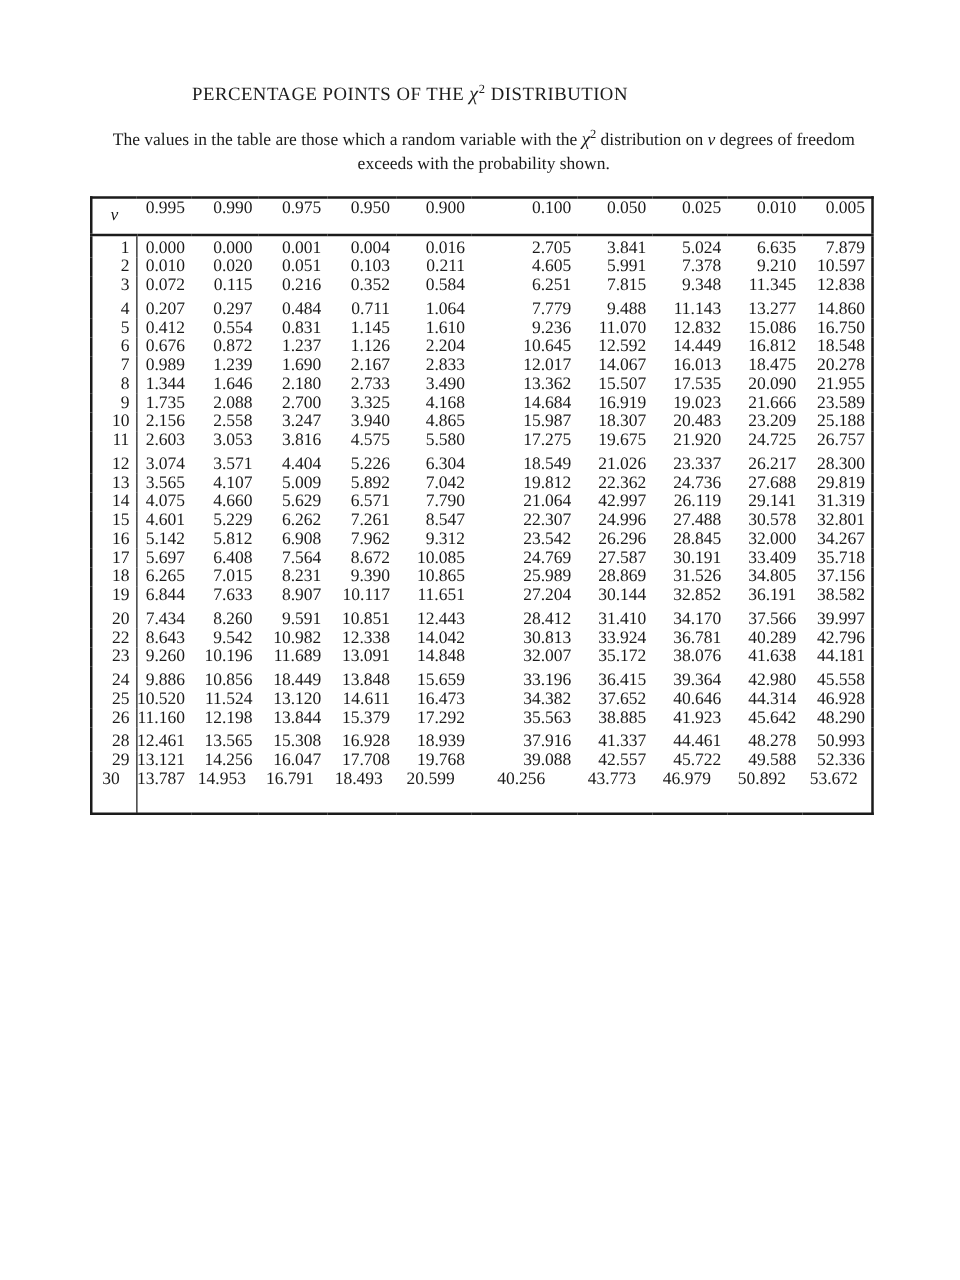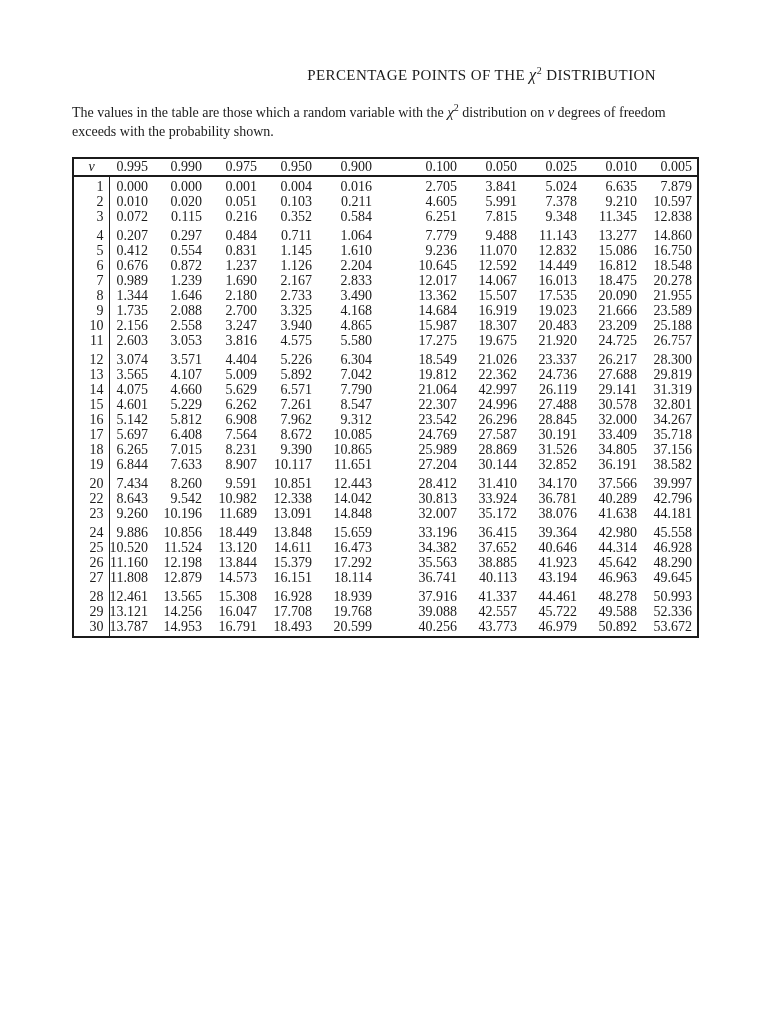--- a/index.html
+++ b/index.html
@@ -6,63 +6,63 @@
   body {
     width: 768px; height: 1024px;
     background: #ffffff;
     font-family: "Liberation Serif", serif;
     color: #1b1b1b;
     position: relative;
     overflow: hidden;
   }
   .title {
     position: absolute; top: 66px; left: 0; width: 656px;
-    text-align: right;
+    text-align: center;
     font-size: 15px; letter-spacing: 0.4px;
     white-space: nowrap;
   }
   .title sup, .intro sup {
     font-size: 10px; vertical-align: super; line-height: 0;
   }
   .chi { font-style: italic; font-size: 1.08em; }
   .nu  { font-style: italic; }
   .intro {
     position: absolute; top: 103px; left: 72px; width: 630px;
     font-size: 14px; line-height: 19px;
-    text-align: left;
+    text-align: center;
   }
   .table-wrap { position: absolute; top: 157px; left: 72px; }
   table.chi2 {
     border-collapse: collapse;
     border: 2px solid #1b1b1b;
     font-size: 14px;
     color: #1b1b1b;
   }
   table.chi2 th, table.chi2 td {
     padding: 0 5px 0 0;
     text-align: right;
     font-weight: normal;
     white-space: nowrap;
   }
   table.chi2 thead th {
     height: 16px; line-height: 16px;
-    padding-bottom: 0;
+    padding-bottom: 12px;
     border-bottom: 2px solid #1b1b1b;
   }
   table.chi2 thead th.df {
     text-align: center; padding: 0 4px;
     font-style: italic; font-size: 14px;
   }
   table.chi2 td { height: 15px; line-height: 15px; }
   table.chi2 td.df {
     border-right: 1.5px solid #1b1b1b;
   }
   table.chi2 tr.g td { padding-top: 4px; }
   table.chi2 tbody tr:first-child td { padding-top: 2px; }
-  table.chi2 tbody tr:last-child td { padding-bottom: 2px; }
+  table.chi2 tbody tr:last-child td { padding-bottom: 19px; text-align: center; }
 </style>
 </head>
 <body>
 
 <div class="title"><span>PERCENTAGE POINTS OF THE </span><span class="chi">χ</span><sup>2</sup><span> DISTRIBUTION</span></div>
 
 <div class="intro"><span>The values in the table are those which a random variable with the </span><span class="chi">χ</span><sup>2</sup><span> distribution on </span><span class="nu">ν</span><span> degrees of freedom exceeds with the probability shown.</span></div>
 
 <div class="table-wrap">
   <table class="chi2">
@@ -413,33 +413,20 @@
           <td>12.198</td>
           <td>13.844</td>
           <td>15.379</td>
           <td>17.292</td>
           <td>35.563</td>
           <td>38.885</td>
           <td>41.923</td>
           <td>45.642</td>
           <td>48.290</td>
         </tr>
-        <tr>
-          <td class="df">27</td>
-          <td>11.808</td>
-          <td>12.879</td>
-          <td>14.573</td>
-          <td>16.151</td>
-          <td>18.114</td>
-          <td>36.741</td>
-          <td>40.113</td>
-          <td>43.194</td>
-          <td>46.963</td>
-          <td>49.645</td>
-        </tr>
         <tr class="g">
           <td class="df">28</td>
           <td>12.461</td>
           <td>13.565</td>
           <td>15.308</td>
           <td>16.928</td>
           <td>18.939</td>
           <td>37.916</td>
           <td>41.337</td>
           <td>44.461</td>

